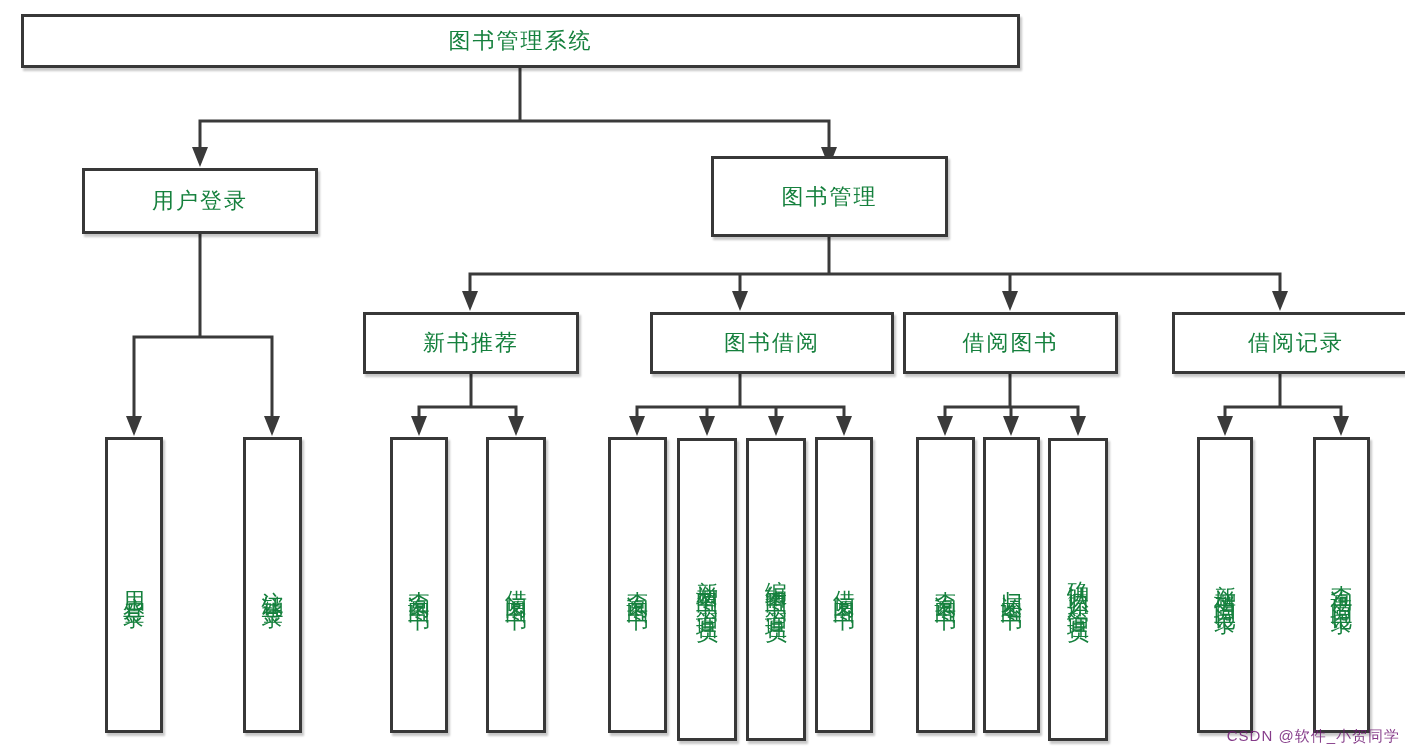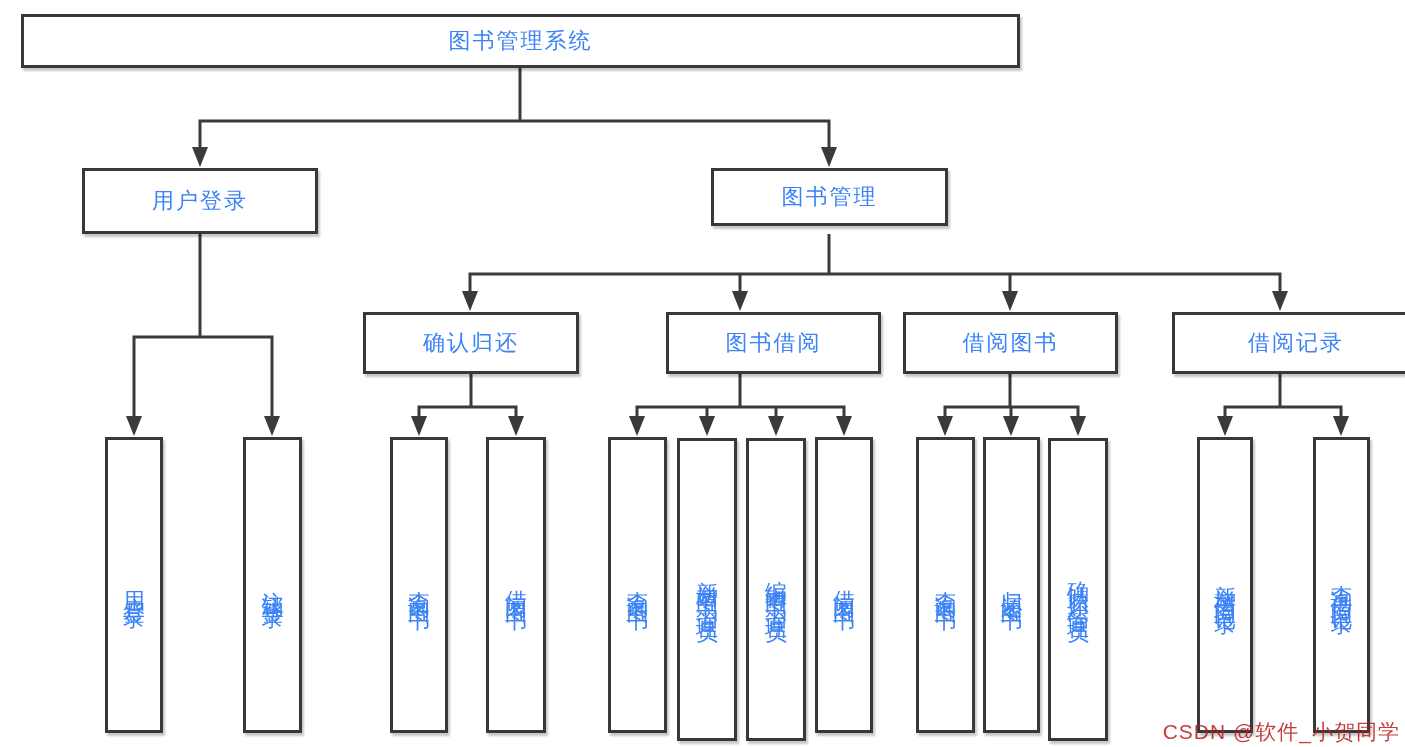--- a/index.html
+++ b/index.html
@@ -1,33 +1,33 @@
 <!DOCTYPE html>
 <html><head>
 <meta charset="utf-8">
 <style>
   html,body{margin:0;padding:0;background:#ffffff;}
   body{font-family:"Liberation Sans","DejaVu Sans",sans-serif;}
   .canvas{position:relative;width:1405px;height:747px;background:#ffffff;overflow:hidden;}
   .connectors{position:absolute;left:0;top:0;z-index:1;}
   .node{
     position:absolute;z-index:2;box-sizing:border-box;
-    background:#ffffff;border:3px solid #383838;color:#3b82f6;
+    background:#ffffff;border:3px solid #383838;color:#15803d;
     display:flex;align-items:center;justify-content:center;
     font-size:22px;letter-spacing:2px;white-space:nowrap;
     box-shadow:2px 3px 2px rgba(0,0,0,0.22);
   }
   .leaf{
     writing-mode:vertical-rl;text-orientation:mixed;
     letter-spacing:6px;white-space:normal;line-height:1;
     padding:6px 0;
   }
   .watermark{
     position:absolute;z-index:3;right:5px;bottom:1px;
-    font-size:21px;letter-spacing:1px;color:#b91c1c;opacity:0.85;
+    font-size:15px;letter-spacing:1px;color:#701a75;opacity:0.85;
     white-space:nowrap;
   }
 </style>
 </head>
 <body>
 
 <div class="canvas">
 
   <svg class="connectors" width="1405" height="747" viewBox="0 0 1405 747">
     <g stroke="#3a3a3a" stroke-width="3" fill="none">
@@ -45,24 +45,24 @@
       M462 291 H478 L470 311 Z  M732 291 H748 L740 311 Z  M1002 291 H1018 L1010 311 Z  M1272 291 H1288 L1280 311 Z
       M411 416 H427 L419 436 Z  M508 416 H524 L516 436 Z
       M629 416 H645 L637 436 Z  M699 416 H715 L707 436 Z  M768 416 H784 L776 436 Z  M836 416 H852 L844 436 Z
       M937 416 H953 L945 436 Z  M1003 416 H1019 L1011 436 Z  M1070 416 H1086 L1078 436 Z
       M1217 416 H1233 L1225 436 Z  M1333 416 H1349 L1341 436 Z"></path>
   </svg>
 
   <div class="node" style="left:21px;top:14px;width:999px;height:54px">图书管理系统</div>
 
   <div class="node" style="left:82px;top:168px;width:236px;height:66px">用户登录</div>
-  <div class="node" style="left:711px;top:168px;width:237px;height:58px">图书管理</div>
+  <div class="node" style="left:711px;top:156px;width:237px;height:81px">图书管理</div>
 
-  <div class="node" style="left:363px;top:312px;width:216px;height:62px">确认归还</div>
-  <div class="node" style="left:666px;top:312px;width:215px;height:62px">图书借阅</div>
+  <div class="node" style="left:363px;top:312px;width:216px;height:62px">新书推荐</div>
+  <div class="node" style="left:650px;top:312px;width:244px;height:62px">图书借阅</div>
   <div class="node" style="left:903px;top:312px;width:215px;height:62px">借阅图书</div>
   <div class="node" style="left:1172px;top:312px;width:248px;height:62px">借阅记录</div>
 
   <div class="node leaf" style="left:105px;top:437px;width:58px;height:296px">用户登录</div>
   <div class="node leaf" style="left:243px;top:437px;width:59px;height:296px">注销登录</div>
 
   <div class="node leaf" style="left:390px;top:437px;width:58px;height:296px">查询图书</div>
   <div class="node leaf" style="left:486px;top:437px;width:60px;height:296px">借阅图书</div>
 
   <div class="node leaf" style="left:608px;top:437px;width:59px;height:296px">查询图书</div>

